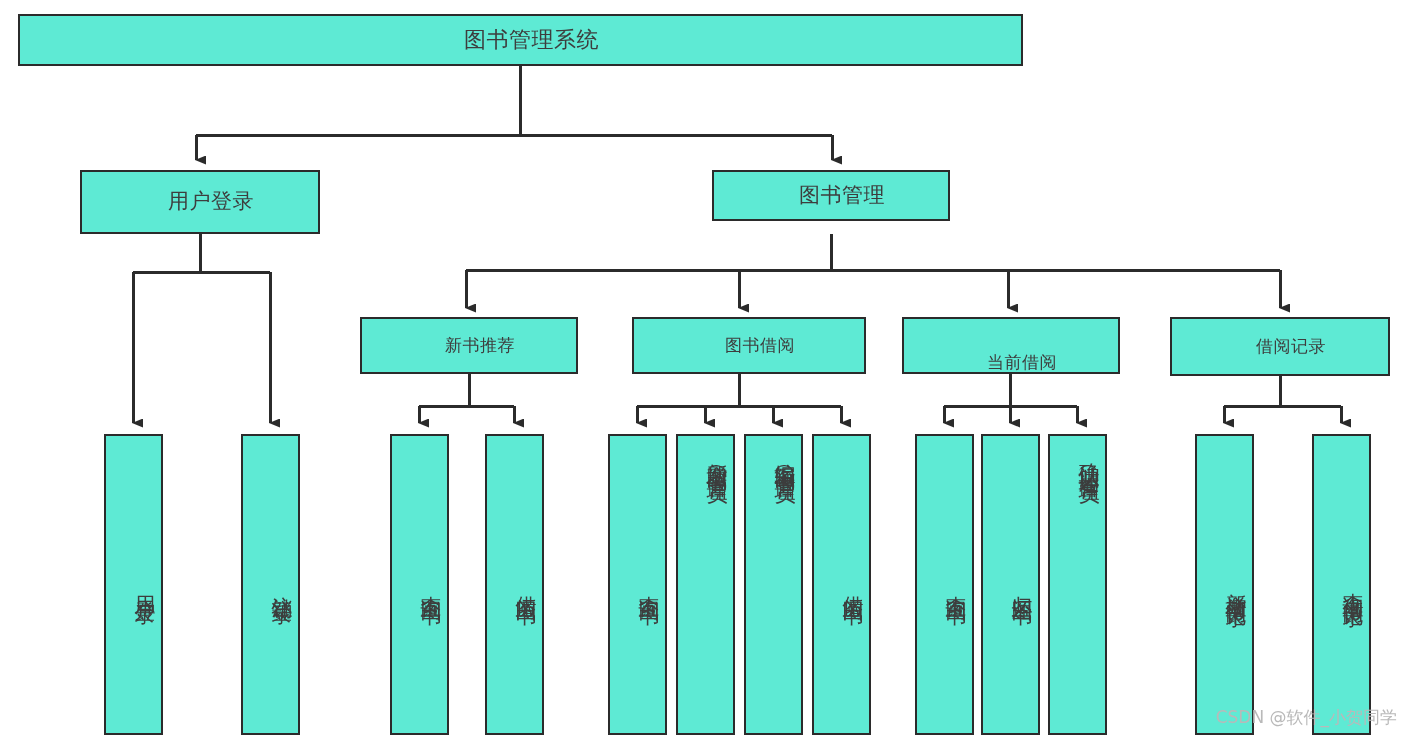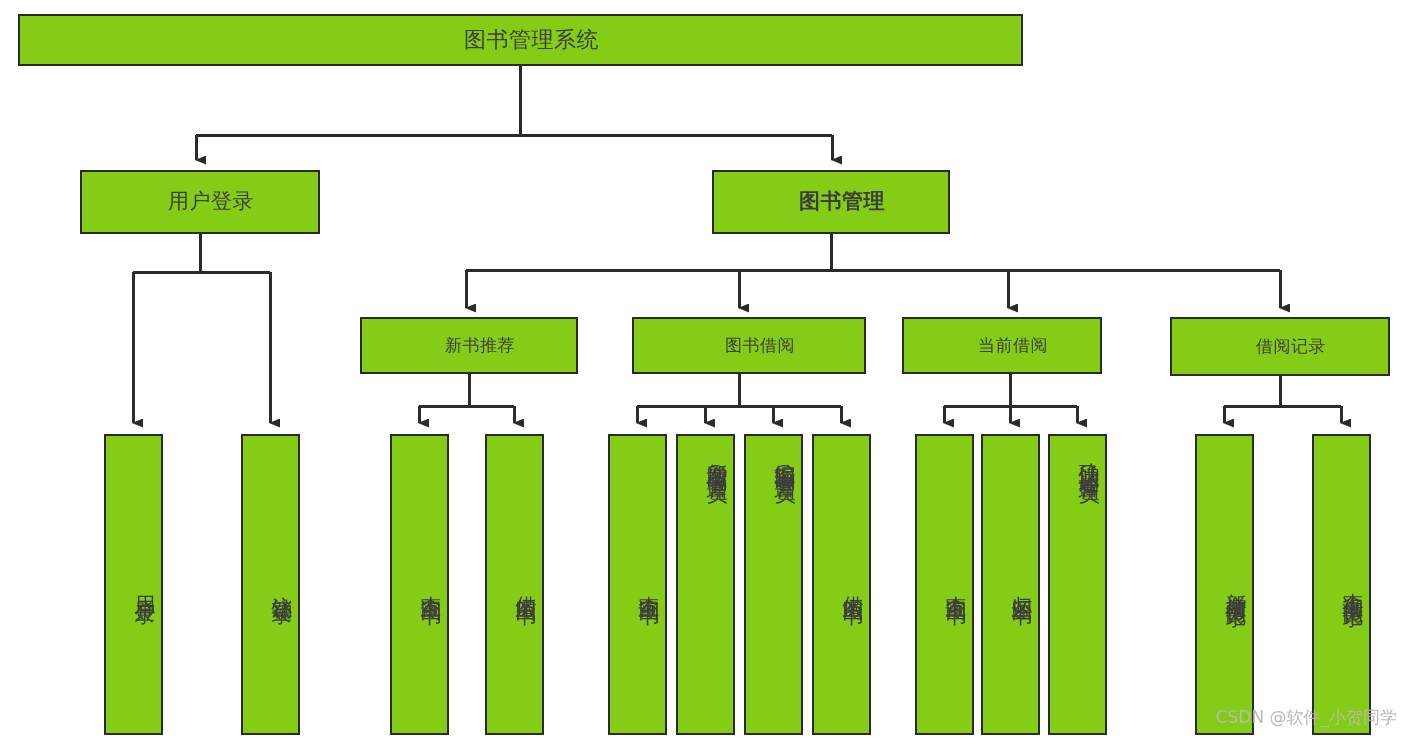--- a/index.html
+++ b/index.html
@@ -23,21 +23,21 @@
     position: absolute;
     left: 0;
     top: 0;
     width: 1405px;
     height: 747px;
   }
   .node-box {
     position: absolute;
     box-sizing: border-box;
     border: 2px solid #2b2b2b;
-    background: #84cc16;
+    background: #5eead4;
     display: flex;
     align-items: center;
     justify-content: center;
     overflow: hidden;
     padding-left: 22px;
   }
   .node-label {
     color: #3d3d3d;
     text-align: center;
     line-height: 1.12;
@@ -130,33 +130,33 @@
   </svg>
 
   <div class="node-box level-0" style="left:18px; top:14px; width:1005px; height:52px;">
     <span class="node-label">图书管理系统</span>
   </div>
 
   <div class="node-box level-1" style="left:80px; top:170px; width:240px; height:64px;">
     <span class="node-label">用户登录</span>
   </div>
 
-  <div class="node-box level-1" style="left:712px; top:170px; width:238px; height:64px;font-weight:bold;">
+  <div class="node-box level-1" style="left:712px; top:170px; width:238px; height:51px;">
     <span class="node-label">图书管理</span>
   </div>
 
   <div class="node-box level-2" style="left:360px; top:317px; width:218px; height:57px;">
     <span class="node-label">新书推荐</span>
   </div>
 
   <div class="node-box level-2" style="left:632px; top:317px; width:234px; height:57px;">
     <span class="node-label">图书借阅</span>
   </div>
 
-  <div class="node-box level-2" style="left:902px; top:317px; width:200px; height:57px;">
+  <div class="node-box level-2" style="left:902px; top:317px; width:218px; height:57px;align-items:flex-end;">
     <span class="node-label">当前借阅</span>
   </div>
 
   <div class="node-box level-2" style="left:1170px; top:317px; width:220px; height:59px;">
     <span class="node-label">借阅记录</span>
   </div>
 
   <div class="node-box leaf center-v" style="left:104px; top:434px; width:59px; height:301px;">
     <span class="node-label">用户登录</span>
   </div>

